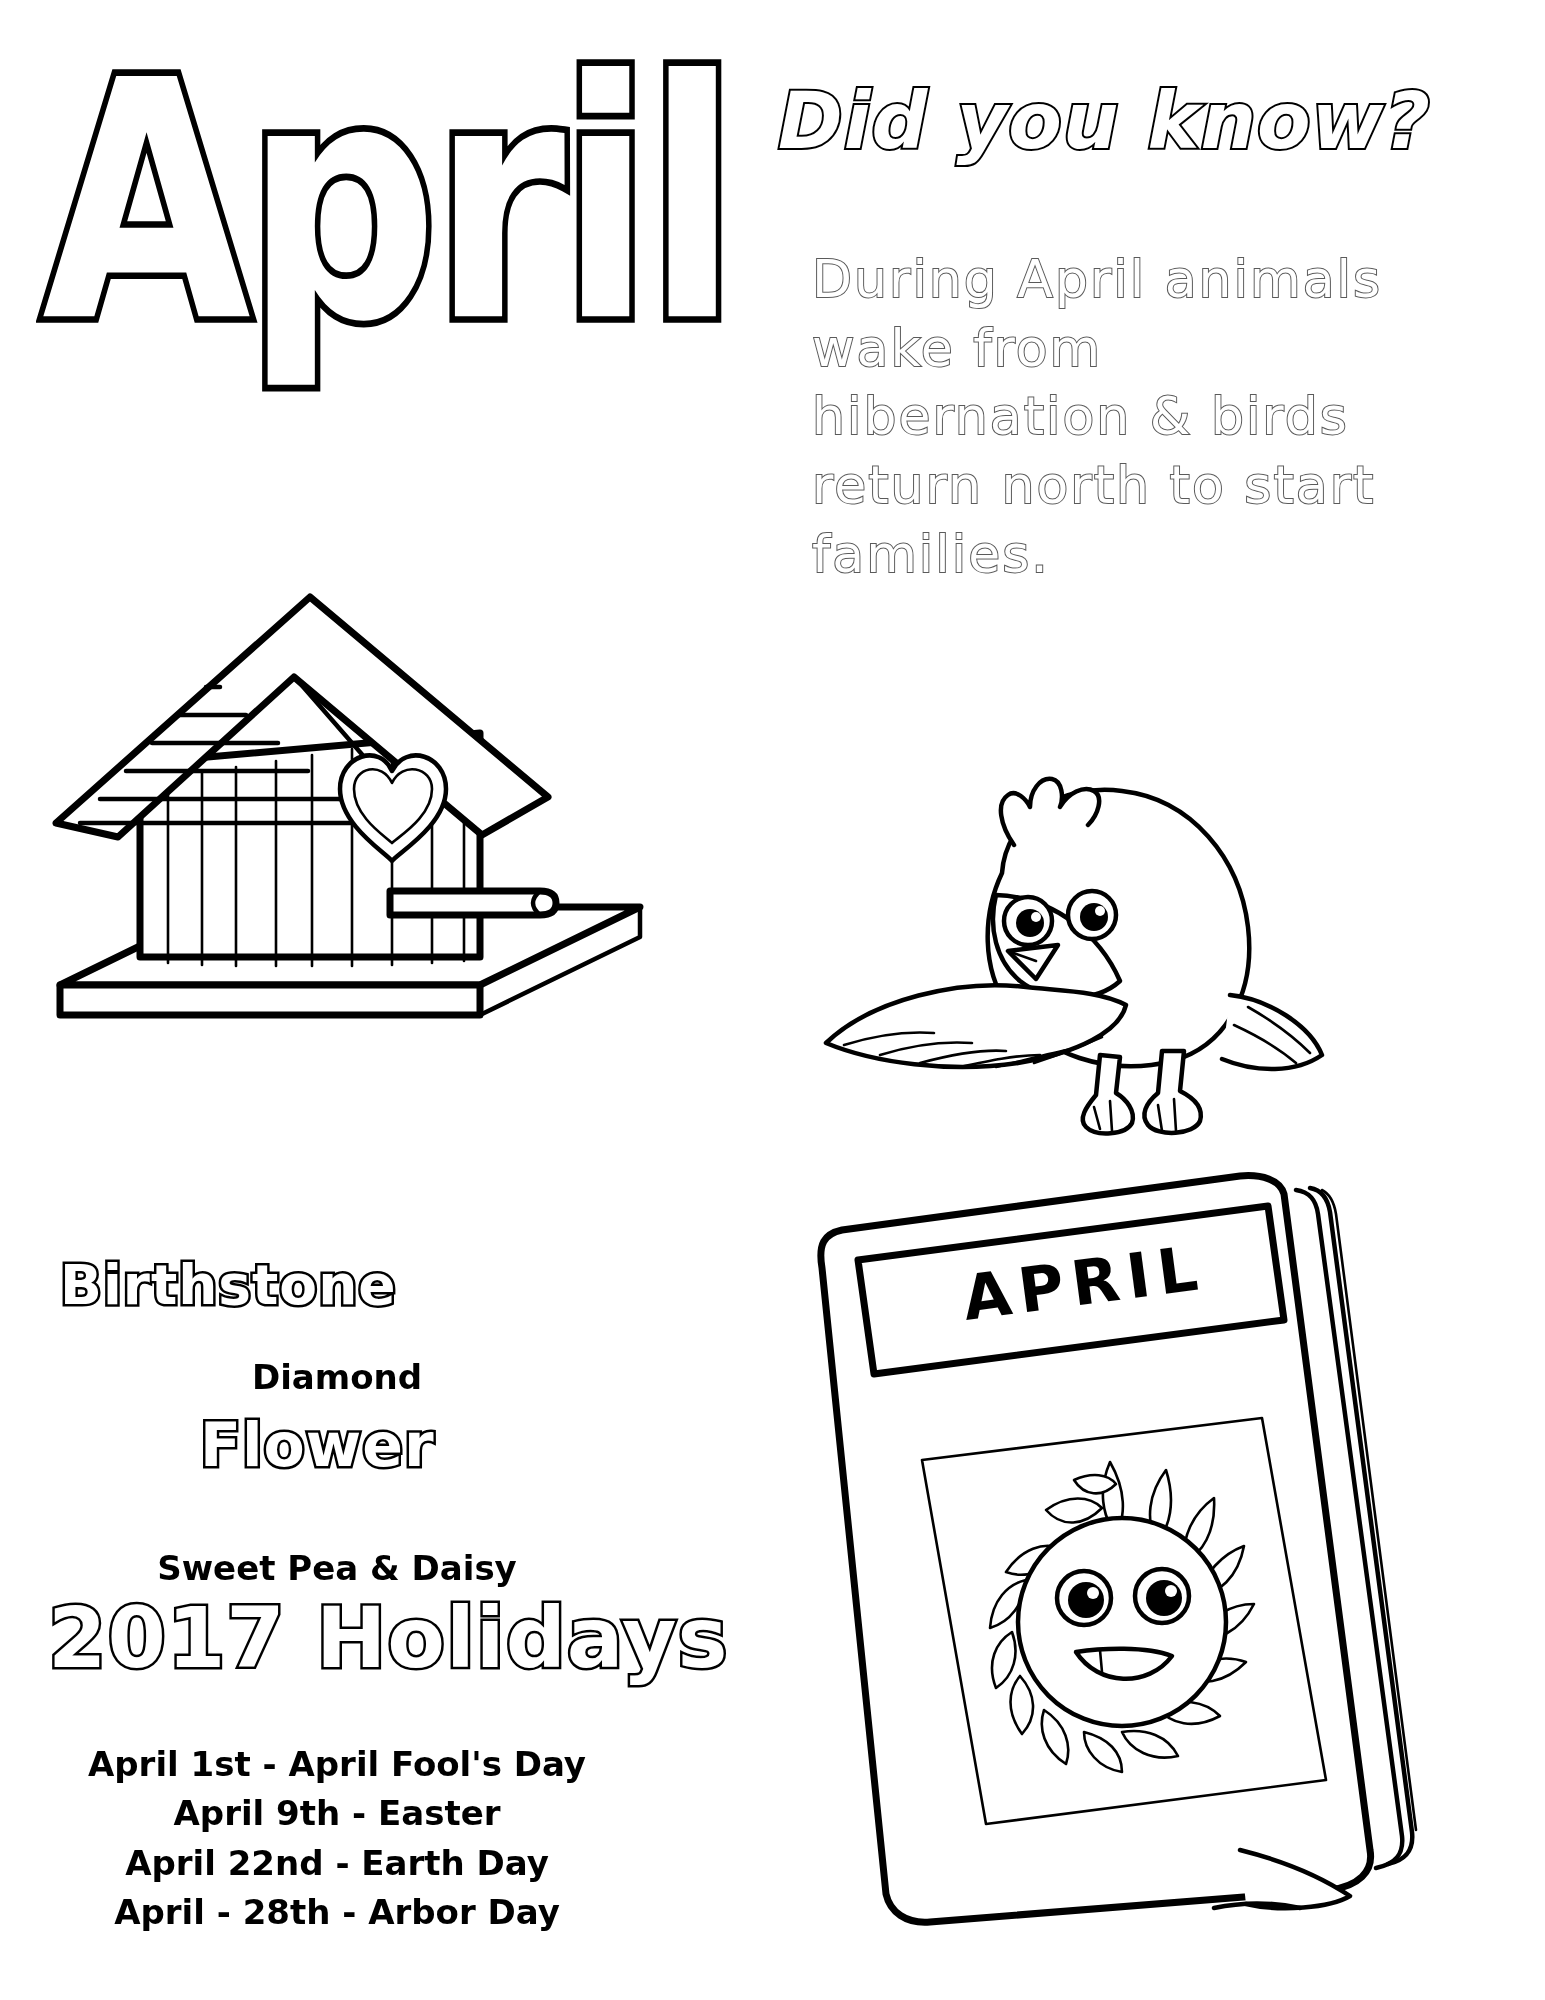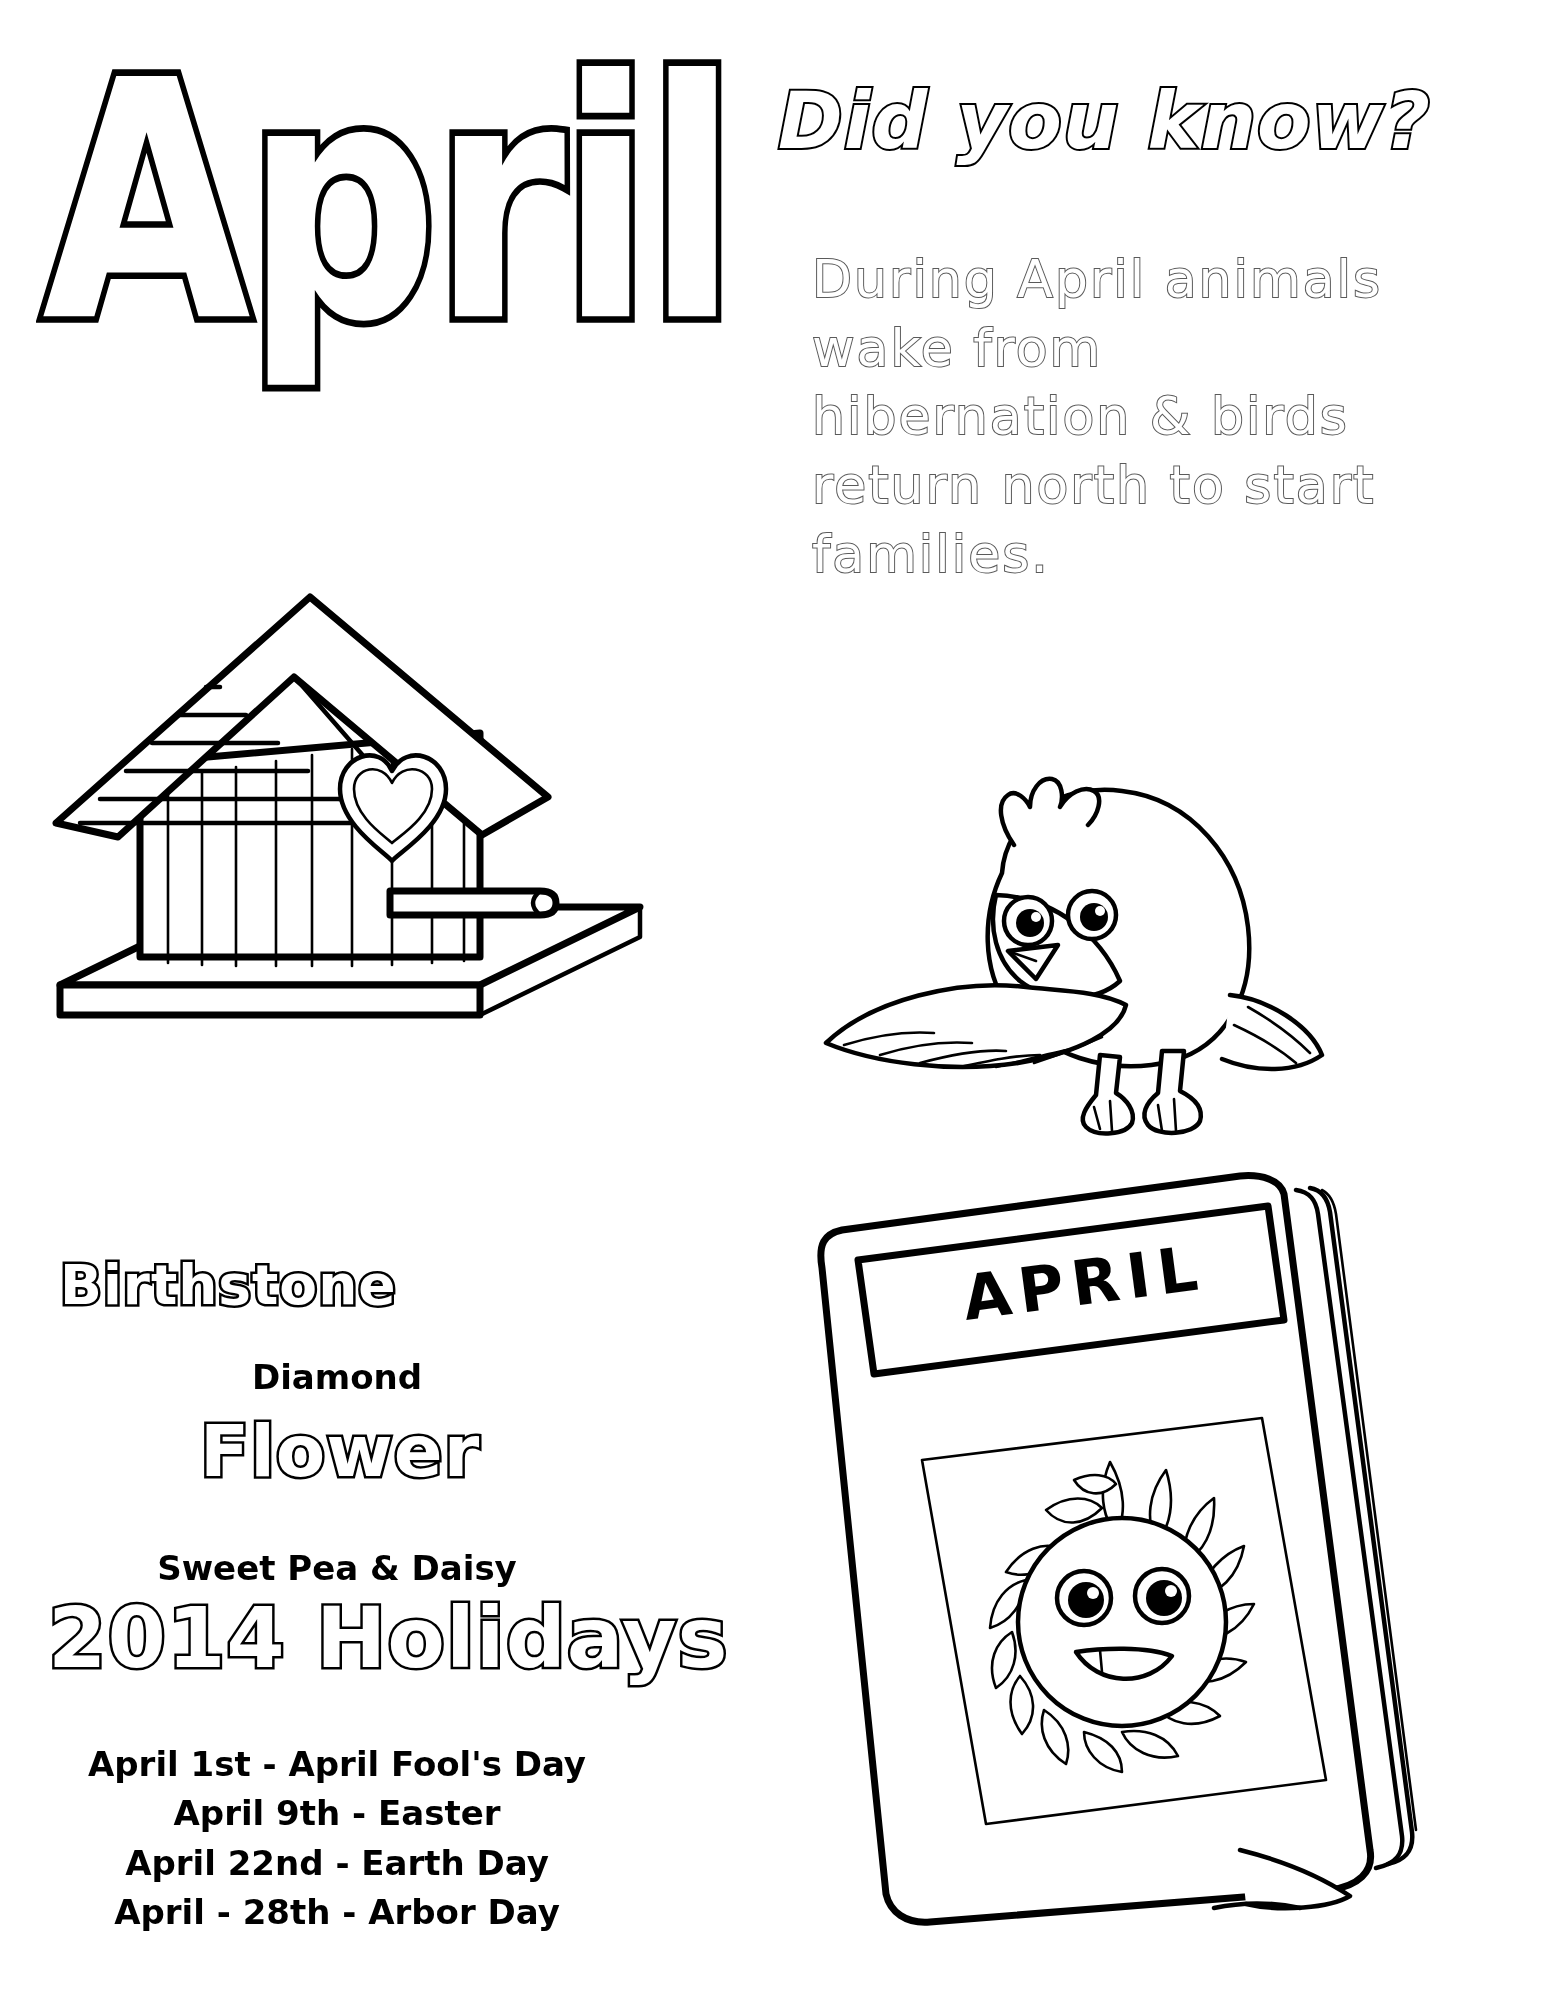--- a/index.html
+++ b/index.html
@@ -69,21 +69,21 @@
   #birthstone-title {
     left: 60px;
     top: 1258px;
     font-size: 55px;
     -webkit-text-stroke: 5px #000000;
     letter-spacing: 1px;
   }
   #flower-title {
     left: 200px;
     top: 1415px;
-    font-size: 72px;
+    font-size: 60px;
     -webkit-text-stroke: 5px #000000;
     letter-spacing: 1px;
   }
   #holidays-title {
     left: 48px;
     top: 1596px;
     font-size: 84px;
     -webkit-text-stroke: 5px #000000;
     letter-spacing: 1px;
   }
@@ -277,21 +277,21 @@
       <path class="ln thin" d="M290 490 L292 512"></path>
     </svg>
   </div>
 
   <div class="outline-title" id="birthstone-title">Birthstone</div>
   <div class="solid-line" id="birthstone-value">Diamond</div>
 
   <div class="outline-title" id="flower-title">Flower</div>
   <div class="solid-line" id="flower-value">Sweet Pea &amp; Daisy</div>
 
-  <div class="outline-title" id="holidays-title">2014 Holidays</div>
+  <div class="outline-title" id="holidays-title">2017 Holidays</div>
 
   <div id="holidays-list">
     <div>April 1st - April Fool's Day</div>
     <div>April 9th - Easter</div>
     <div>April 22nd - Earth Day</div>
     <div>April - 28th - Arbor Day</div>
   </div>
 
 </div>
 

